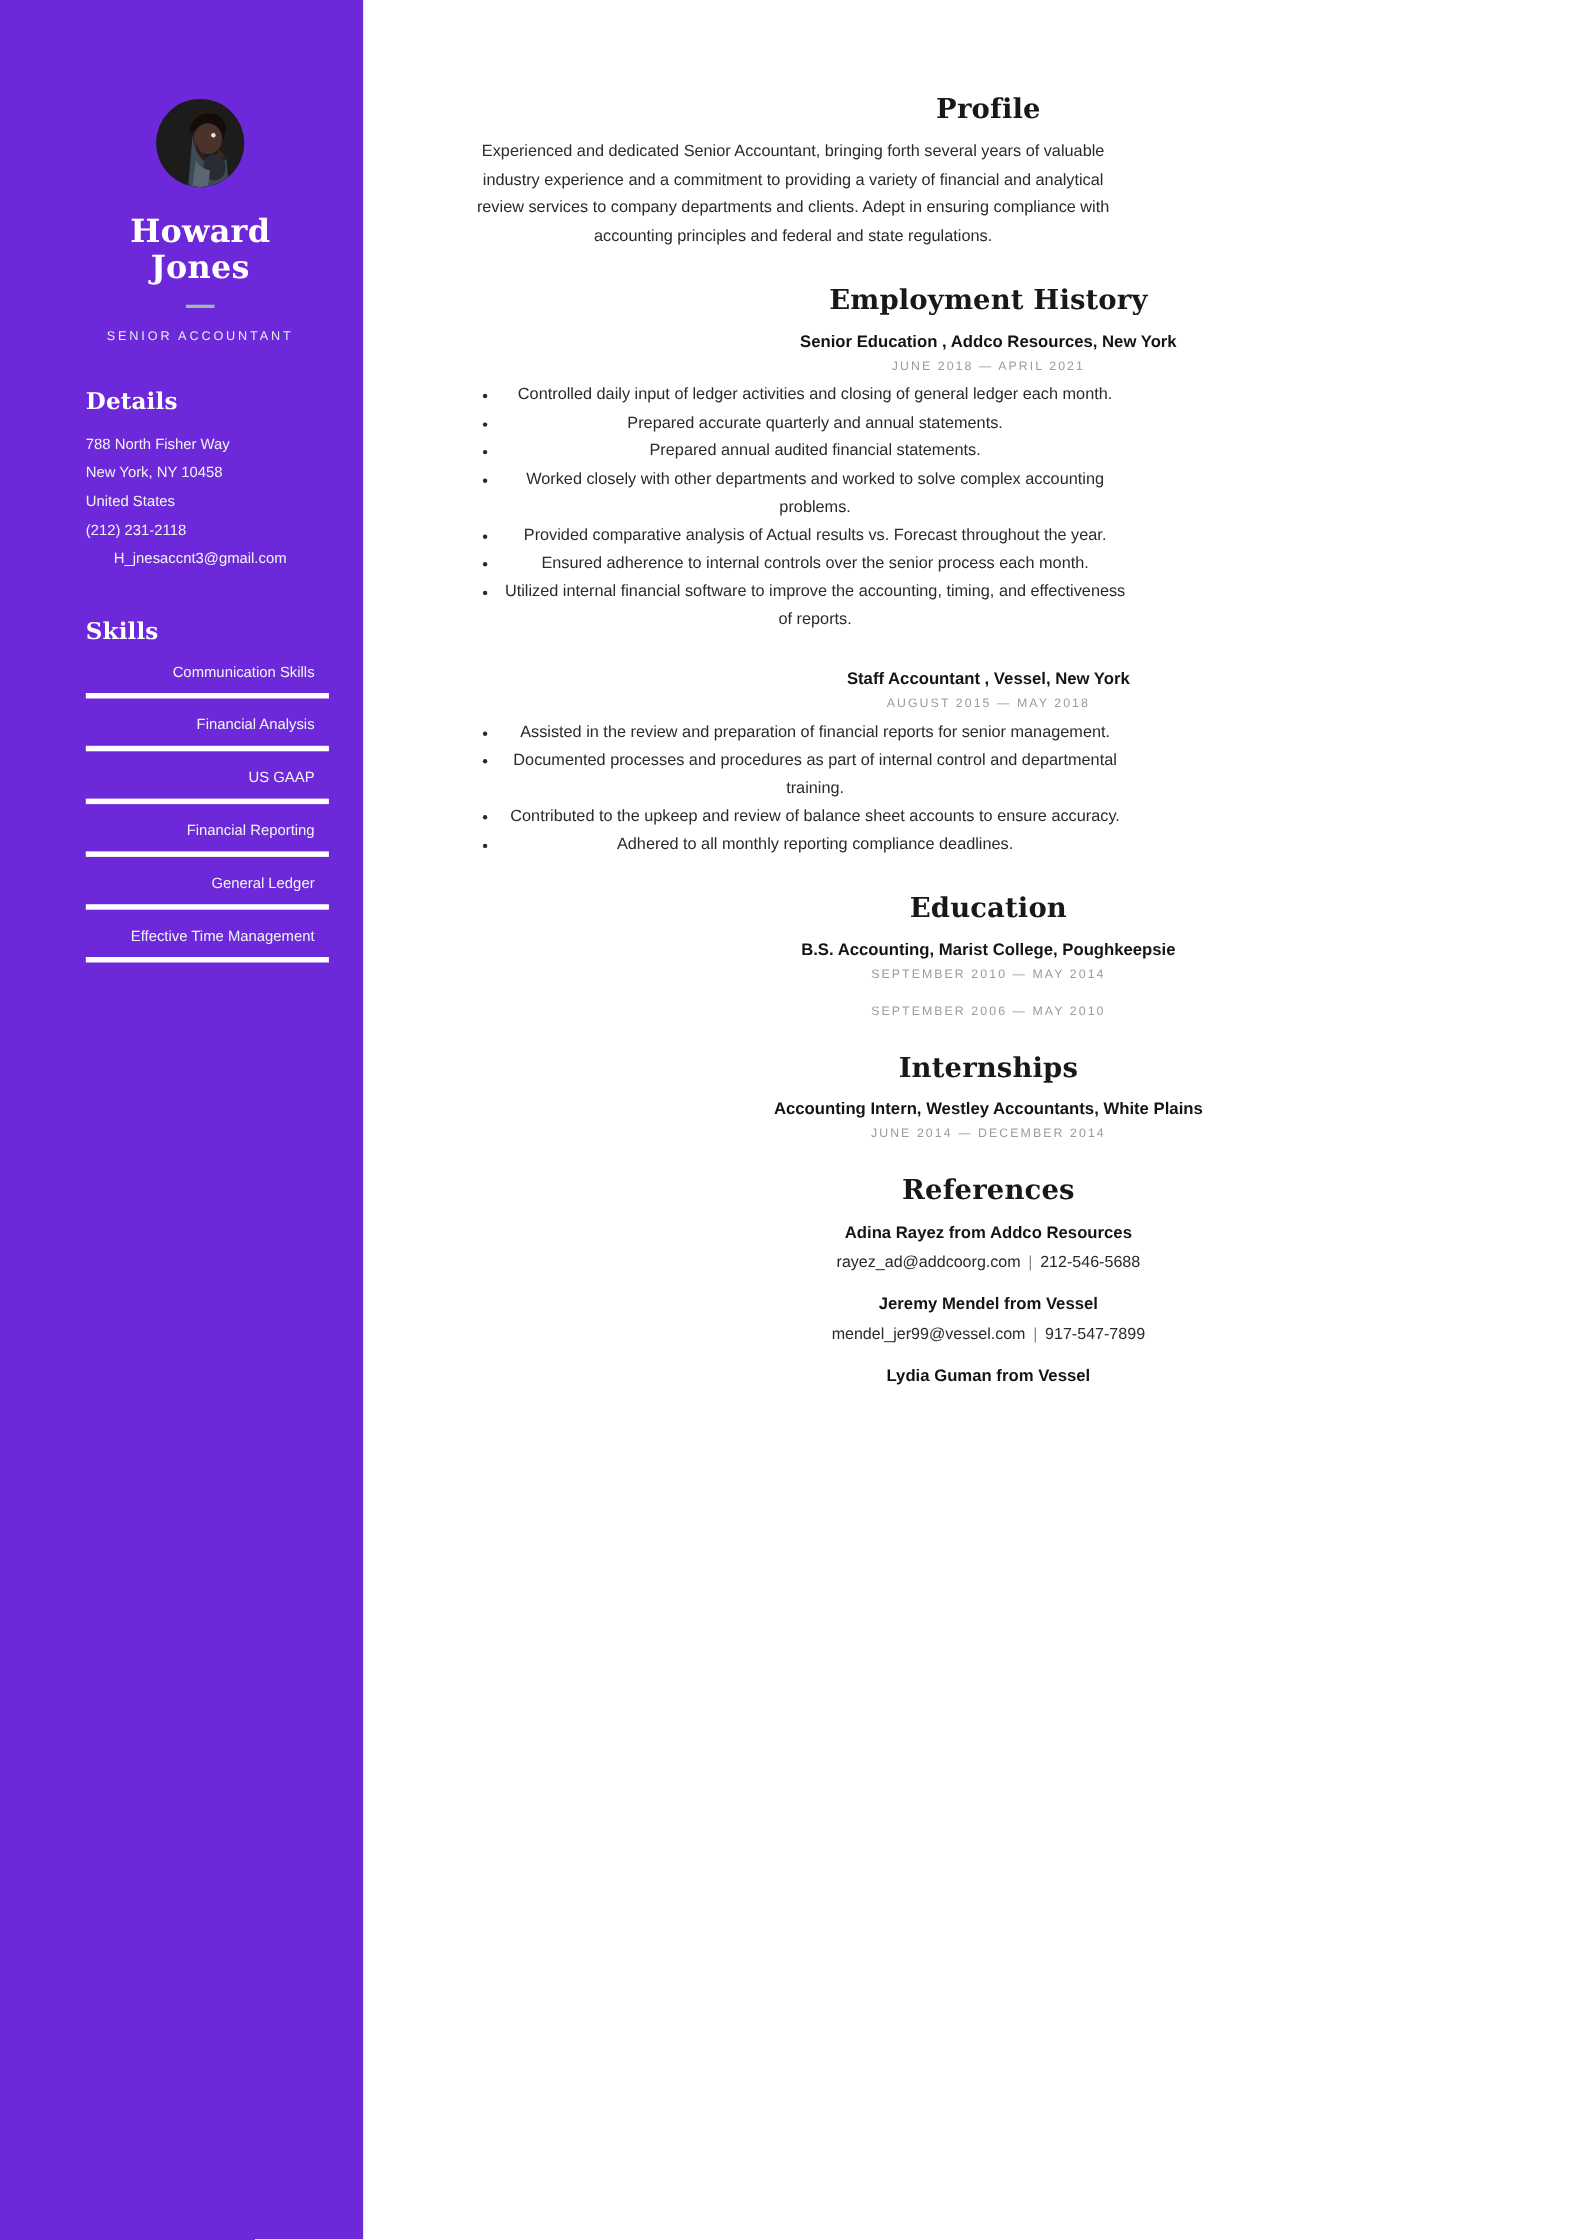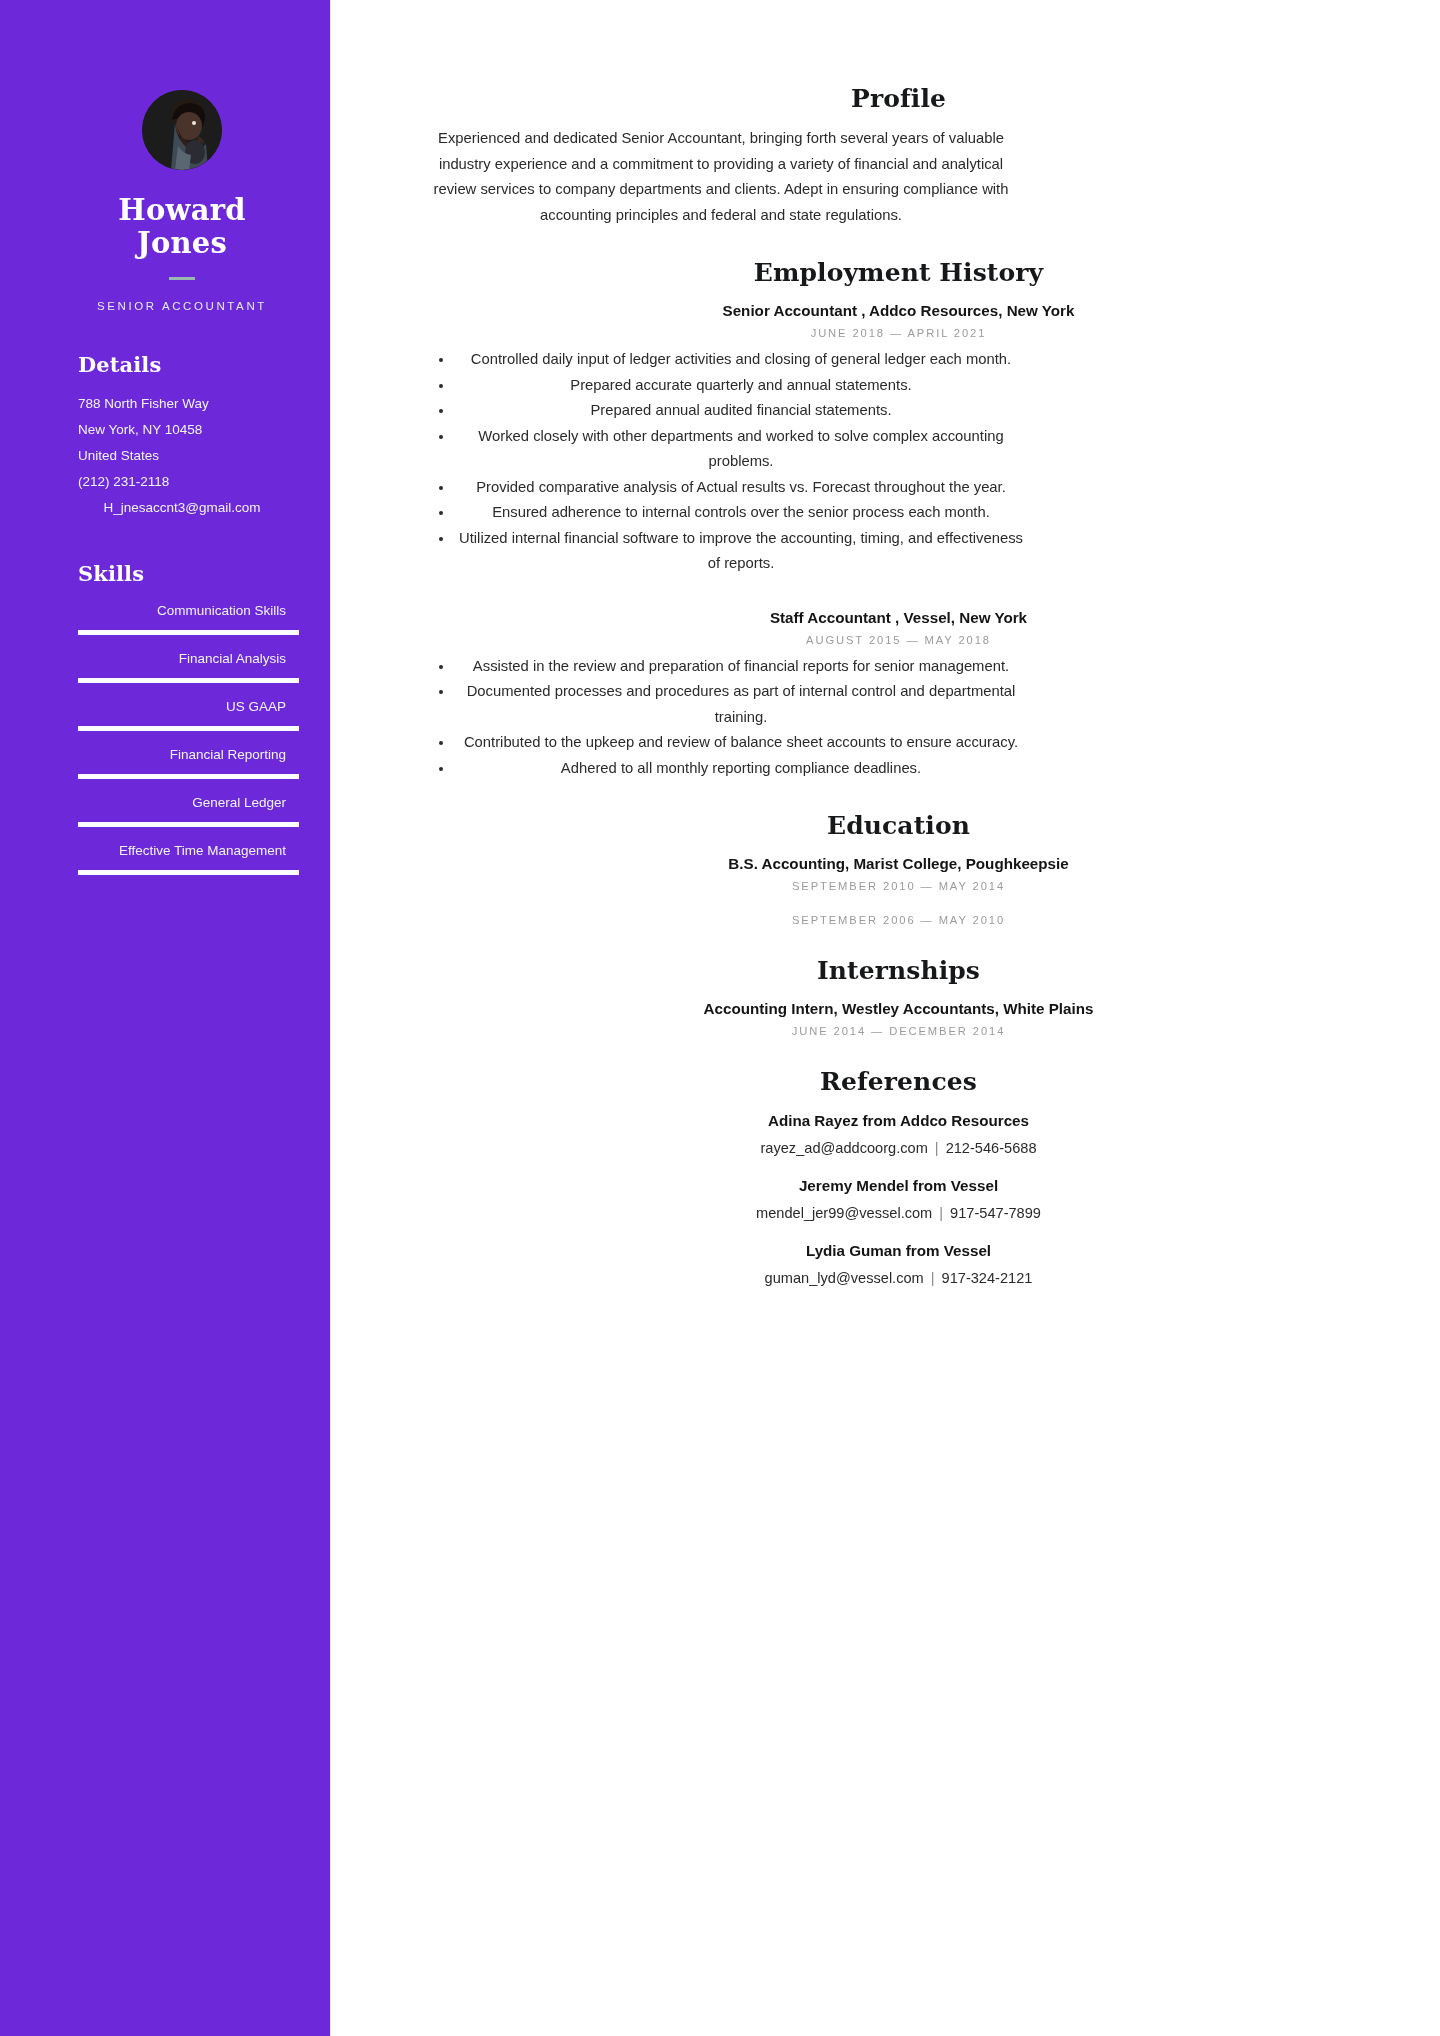--- a/index.html
+++ b/index.html
@@ -319,21 +319,21 @@
 
     <section class="section">
       <h2 class="sec-heading">Profile</h2>
       <p class="body-text">Experienced and dedicated Senior Accountant, bringing forth several years of valuable industry experience and a commitment to providing a variety of financial and analytical review services to company departments and clients. Adept in ensuring compliance with accounting principles and federal and state regulations.</p>
     </section>
 
     <section class="section">
       <h2 class="sec-heading">Employment History</h2>
 
       <div class="entry">
-        <div class="entry-title">Senior Accountant , Addco Resources, New York</div>
+        <div class="entry-title">Senior Education , Addco Resources, New York</div>
         <div class="entry-date">JUNE 2018 — APRIL 2021</div>
         <ul class="bullets">
           <li>Controlled daily input of ledger activities and closing of general ledger each month.</li>
           <li>Prepared accurate quarterly and annual statements.</li>
           <li>Prepared annual audited financial statements.</li>
           <li>Worked closely with other departments and worked to solve complex accounting problems.</li>
           <li>Provided comparative analysis of Actual results vs. Forecast throughout the year.</li>
           <li>Ensured adherence to internal controls over the senior process each month.</li>
           <li>Utilized internal financial software to improve the accounting, timing, and effectiveness of reports.</li>
         </ul>
@@ -389,20 +389,17 @@
 
       <div class="ref-entry">
         <div class="ref-name">Jeremy Mendel from Vessel</div>
         <div class="ref-contact">
           <span>mendel_jer99@vessel.com</span><span class="ref-sep">|</span><span>917-547-7899</span>
         </div>
       </div>
 
       <div class="ref-entry">
         <div class="ref-name">Lydia Guman from Vessel</div>
-        <div class="ref-contact">
-          <span>guman_lyd@vessel.com</span><span class="ref-sep">|</span><span>917-324-2121</span>
-        </div>
       </div>
     </section>
 
   </main>
 </div>
 
 </body></html>

